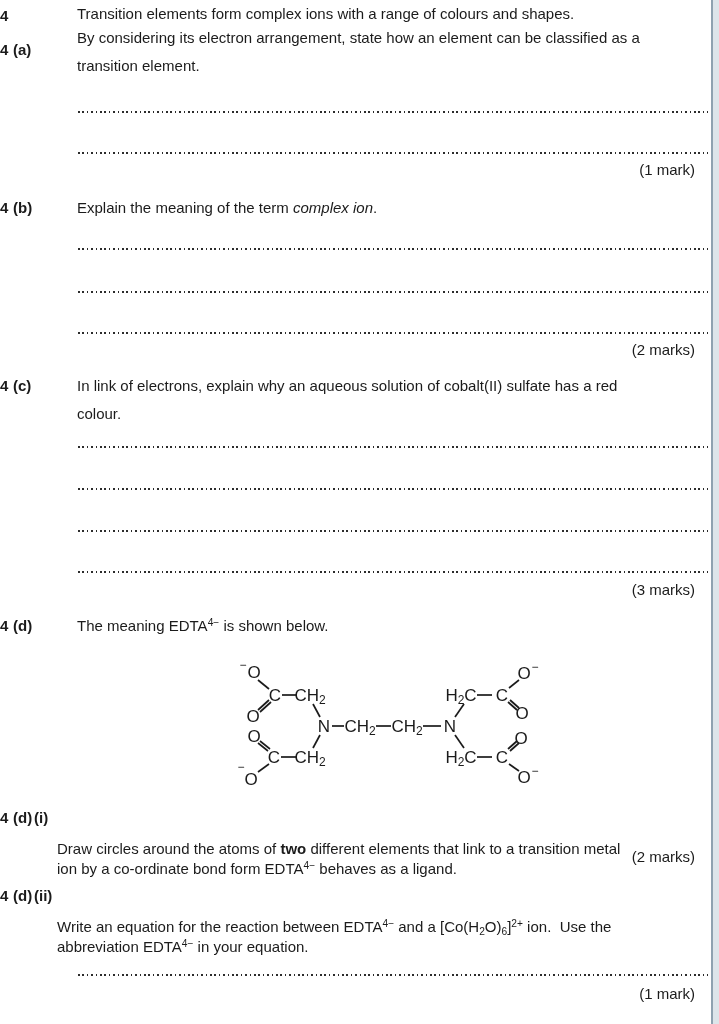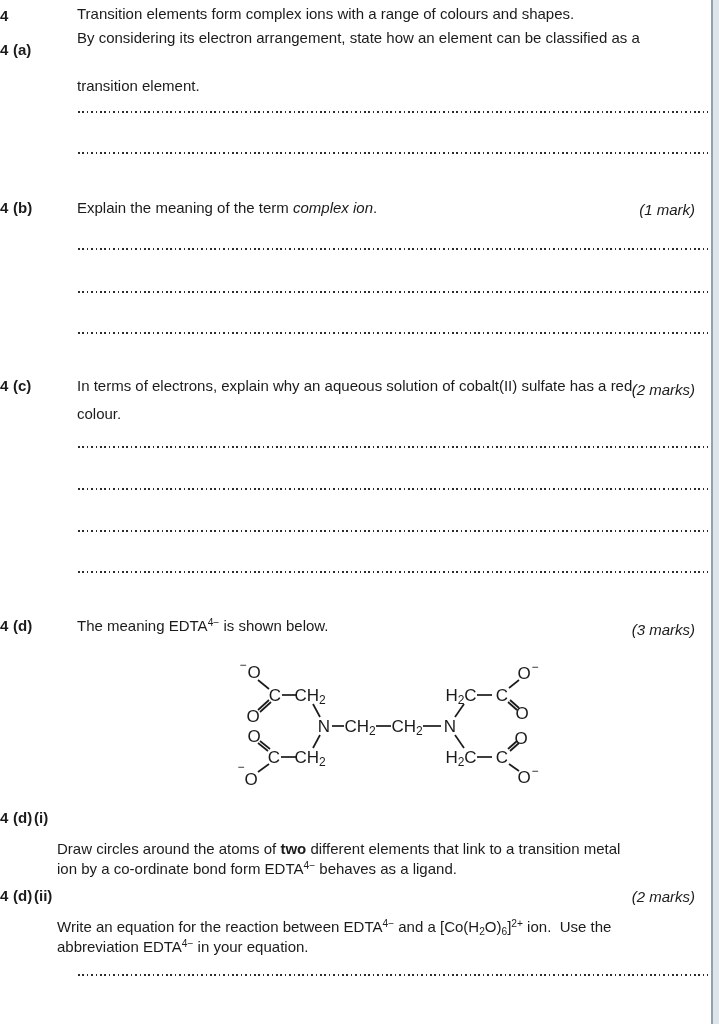--- a/index.html
+++ b/index.html
@@ -7,21 +7,21 @@
     width:719px;height:1024px;position:relative;overflow:hidden;
     background:#ffffff;
     font-family:"Liberation Sans","DejaVu Sans",sans-serif;
     font-size:15px;line-height:20px;color:#1b1b1b;
   }
   .num{position:absolute;left:0;font-weight:bold;white-space:nowrap;}
   .part{position:absolute;left:13px;font-weight:bold;white-space:nowrap;}
   .part2{position:absolute;left:34px;font-weight:bold;white-space:nowrap;}
   .txt{position:absolute;left:77px;white-space:nowrap;}
   .txt-wide{position:absolute;left:57px;white-space:nowrap;margin-top:31px;}
-  .marks{position:absolute;right:24px;font-style:italic;white-space:nowrap;margin-top:40px;}
+  .marks{position:absolute;right:24px;white-space:nowrap;}
   .ansline{
     position:absolute;left:78px;width:630px;height:2px;
     background-image:repeating-linear-gradient(to right,#2c2c2c 0 1.6px,transparent 1.6px 4.4px);
   }
   sup{font-size:0.68em;position:relative;top:-0.45em;vertical-align:baseline;line-height:0;}
   sub{font-size:0.68em;position:relative;top:0.28em;vertical-align:baseline;line-height:0;}
   b{font-weight:bold;}
   i{font-style:italic;}
   .scan-edge{
     position:absolute;top:0;right:0;width:6px;height:1024px;
@@ -31,36 +31,36 @@
 </style>
 </head>
 <body>
 
 <span class="num" style="top:6px">4</span>
 <div class="txt" style="top:4px">Transition elements form complex ions with a range of colours and shapes.</div>
 
 <span class="num" style="top:40px">4</span>
 <span class="part" style="top:40px">(a)</span>
 <div class="txt" style="top:28px">By considering its electron arrangement, state how an element can be classified as a</div>
-<div class="txt" style="top:76px">transition element.</div>
+<div class="txt" style="top:56px">transition element.</div>
 <div class="ansline" style="top:111px"></div>
 <div class="ansline" style="top:152px"></div>
 <div class="marks" style="top:160px">(1 mark)</div>
 
 <span class="num" style="top:198px">4</span>
 <span class="part" style="top:198px">(b)</span>
 <div class="txt" style="top:198px"><span>Explain the meaning of the term </span><i>complex ion</i><span>.</span></div>
 <div class="ansline" style="top:248px"></div>
 <div class="ansline" style="top:291px"></div>
 <div class="ansline" style="top:332px"></div>
 <div class="marks" style="top:340px">(2 marks)</div>
 
 <span class="num" style="top:376px">4</span>
 <span class="part" style="top:376px">(c)</span>
-<div class="txt" style="top:376px">In terms of electrons, explain why an aqueous solution of cobalt(II) sulfate has a red</div>
+<div class="txt" style="top:376px">In link of electrons, explain why an aqueous solution of cobalt(II) sulfate has a red</div>
 <div class="txt" style="top:404px">colour.</div>
 <div class="ansline" style="top:446px"></div>
 <div class="ansline" style="top:488px"></div>
 <div class="ansline" style="top:530px"></div>
 <div class="ansline" style="top:571px"></div>
 <div class="marks" style="top:580px">(3 marks)</div>
 
 <span class="num" style="top:616px">4</span>
 <span class="part" style="top:616px">(d)</span>
 <div class="txt" style="top:616px"><span>The meaning EDTA</span><sup>4−</sup><span> is shown below.</span></div>

